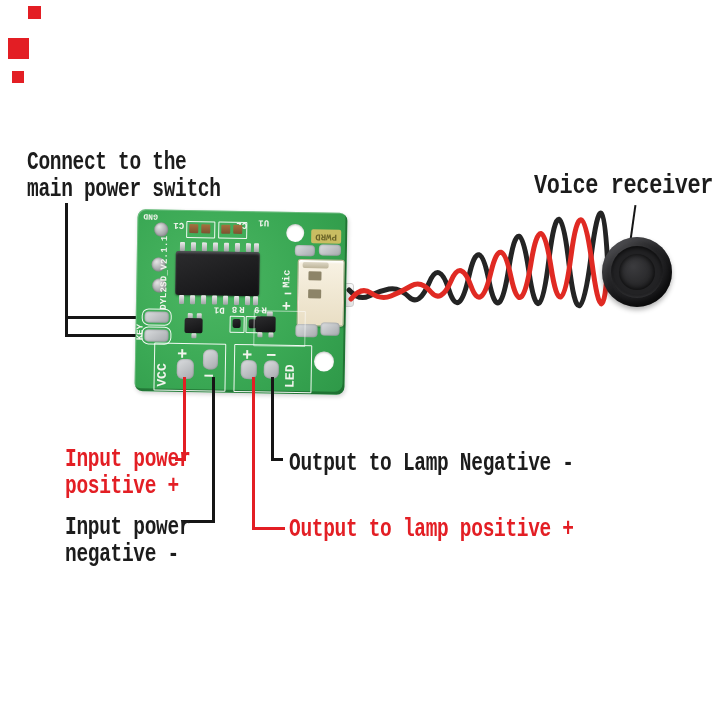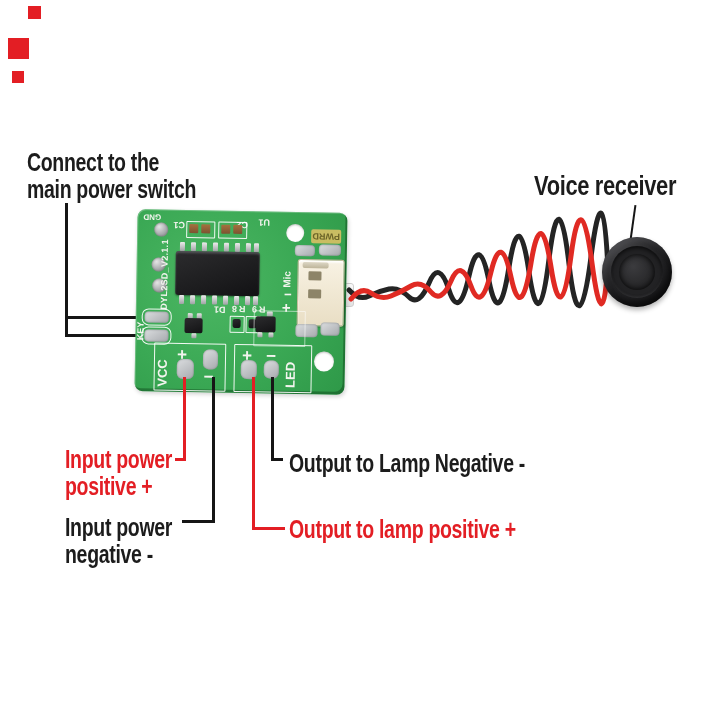--- a/index.html
+++ b/index.html
@@ -1,17 +1,17 @@
 <!DOCTYPE html>
 <html><head>
 <meta charset="utf-8">
 <style>
   html,body{margin:0;padding:0;}
   #stage{position:relative;width:720px;height:644px;background:#ffffff;overflow:hidden;
-         font-family:Liberation Sans, sans-serif;color:#1c1c1c;}
+         font-family:Liberation Mono, monospace;color:#1c1c1c;}
   .abs{position:absolute;}
   
   .t{position:absolute;font-size:25px;font-weight:600;letter-spacing:-0.4px;
      transform:scaleX(0.78);transform-origin:0 0;white-space:nowrap;line-height:27px;}
   .red{color:#e31e24;}
   
   .ln,.lnr{position:absolute;}
   .ln{background:#161616;}
   .lnr{background:#e31e24;}
   

